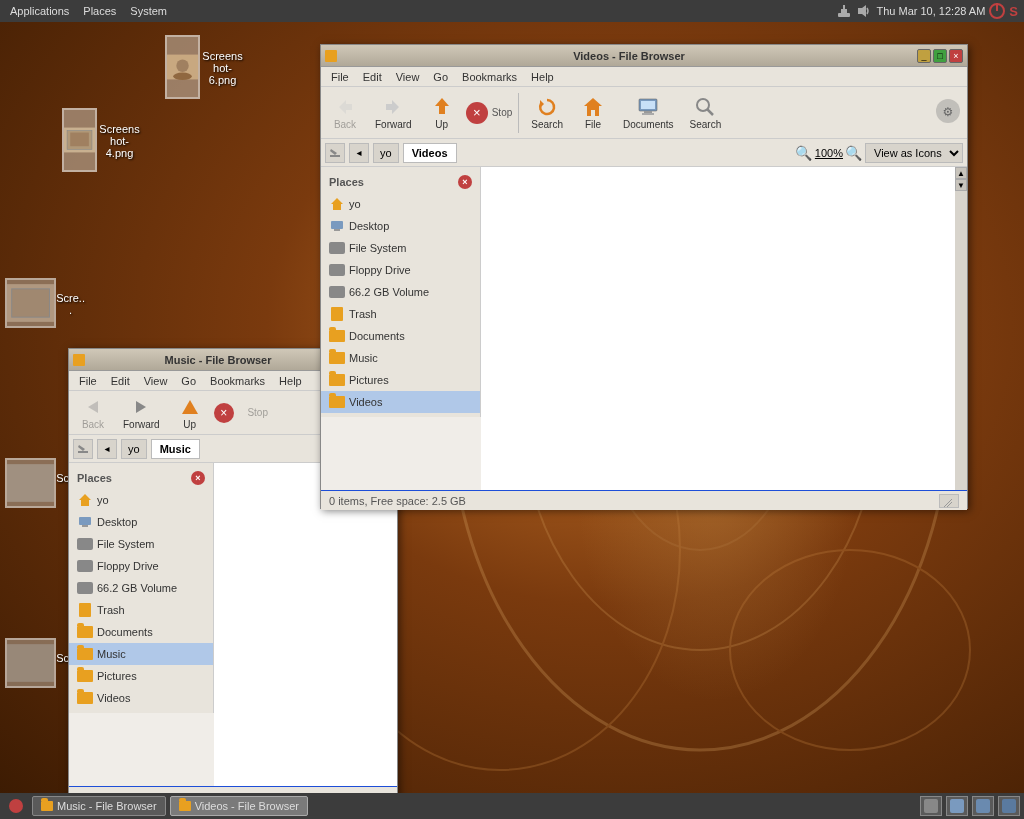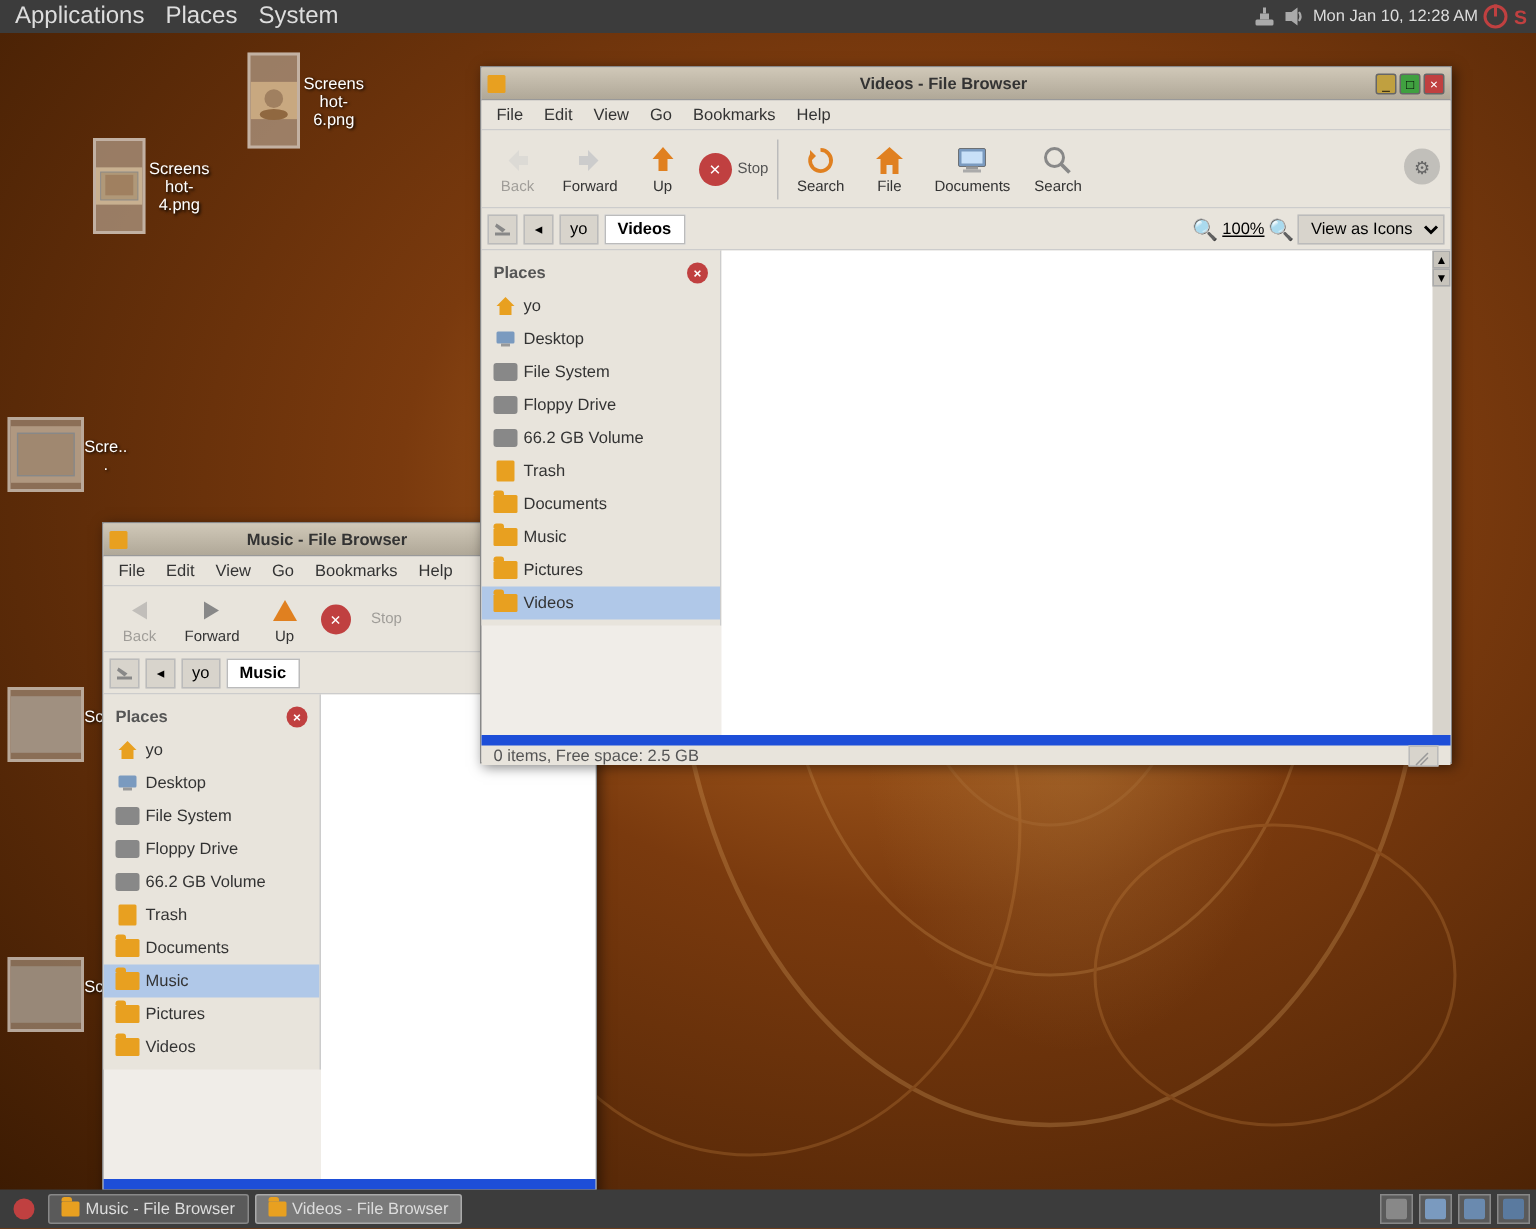--- a/index.html
+++ b/index.html
@@ -47,21 +47,21 @@
 
     .panel-left {
       display: flex;
       align-items: center;
       gap: 2px;
       padding-left: 4px;
     }
 
     .panel-menu-item {
       color: #ddd;
-      font-size: 16px;
+      font-size: 11px;
       padding: 2px 6px;
       cursor: pointer;
     }
 
     .panel-right {
       margin-left: auto;
       display: flex;
       align-items: center;
       gap: 4px;
       padding-right: 6px;
@@ -382,21 +382,21 @@
     .main-area {
       flex: 1;
       background: white;
       overflow: auto;
       position: relative;
     }
 
     .status-bar {
       height: 20px;
       background: #e8e4dc;
-      border-top: 7px solid #1d4ed8;
+      border-top: 1px solid #1d4ed8;
       display: flex;
       align-items: center;
       padding: 0 8px;
       font-size: 11px;
       color: #555;
     }
 
     
     .folder-icon {
       width: 16px;
@@ -554,40 +554,40 @@
           <rect x="5" y="6" width="6" height="4" fill="#aaa"></rect>
           <rect x="7" y="2" width="2" height="4" fill="#aaa"></rect>
         </svg>
     </div>
     <div class="panel-icon">
       <svg width="16" height="16" viewBox="0 0 16 16">
           <polygon points="2,5 6,5 10,2 10,14 6,11 2,11" fill="#aaa"></polygon>
           <path d="M11,5 Q13,8 11,11" fill="none" stroke="#aaa" stroke-width="1.5"></path>
         </svg>
     </div>
-    <span style="color:#ddd;font-size:11px;">Mon Jan 10, 12:28 AM</span>
+    <span style="color:#ddd;font-size:11px;">Thu Mar 10, 12:28 AM</span>
     <div class="panel-icon">
       <div class="power-btn"></div>
     </div>
     <span style="color:#c04040;font-weight:bold;font-size:13px;">S</span>
   </div>
 </div>
 
 <div class="desktop-icon" style="top:35px;left:165px;">
   <div class="icon-thumb" style="background:rgba(180,160,140,0.7);border:2px solid rgba(255,255,255,0.4);">
     <svg width="50" height="40" viewBox="0 0 50 40">
       <rect width="50" height="40" fill="#c8a880"></rect>
       <circle cx="25" cy="18" r="10" fill="#a08060"></circle>
       <ellipse cx="25" cy="35" rx="15" ry="6" fill="#906840"></ellipse>
     </svg>
   </div>
   <span class="icon-label">Screenshot-6.png</span>
 </div>
 
-<div class="desktop-icon" style="top:92px;left:62px;justify-content:flex-end;">
+<div class="desktop-icon" style="top:108px;left:62px;justify-content:flex-end;">
   <div class="icon-thumb" style="background:rgba(180,160,140,0.7);border:2px solid rgba(255,255,255,0.4);">
     <svg width="50" height="40" viewBox="0 0 50 40">
       <rect width="50" height="40" fill="#c8b090"></rect>
       <rect x="5" y="5" width="40" height="30" fill="#b09878" stroke="#888" stroke-width="1"></rect>
       <rect x="10" y="8" width="30" height="22" fill="#a08060"></rect>
     </svg>
   </div>
   <span class="icon-label">Screenshot-4.png</span>
 </div>
 

